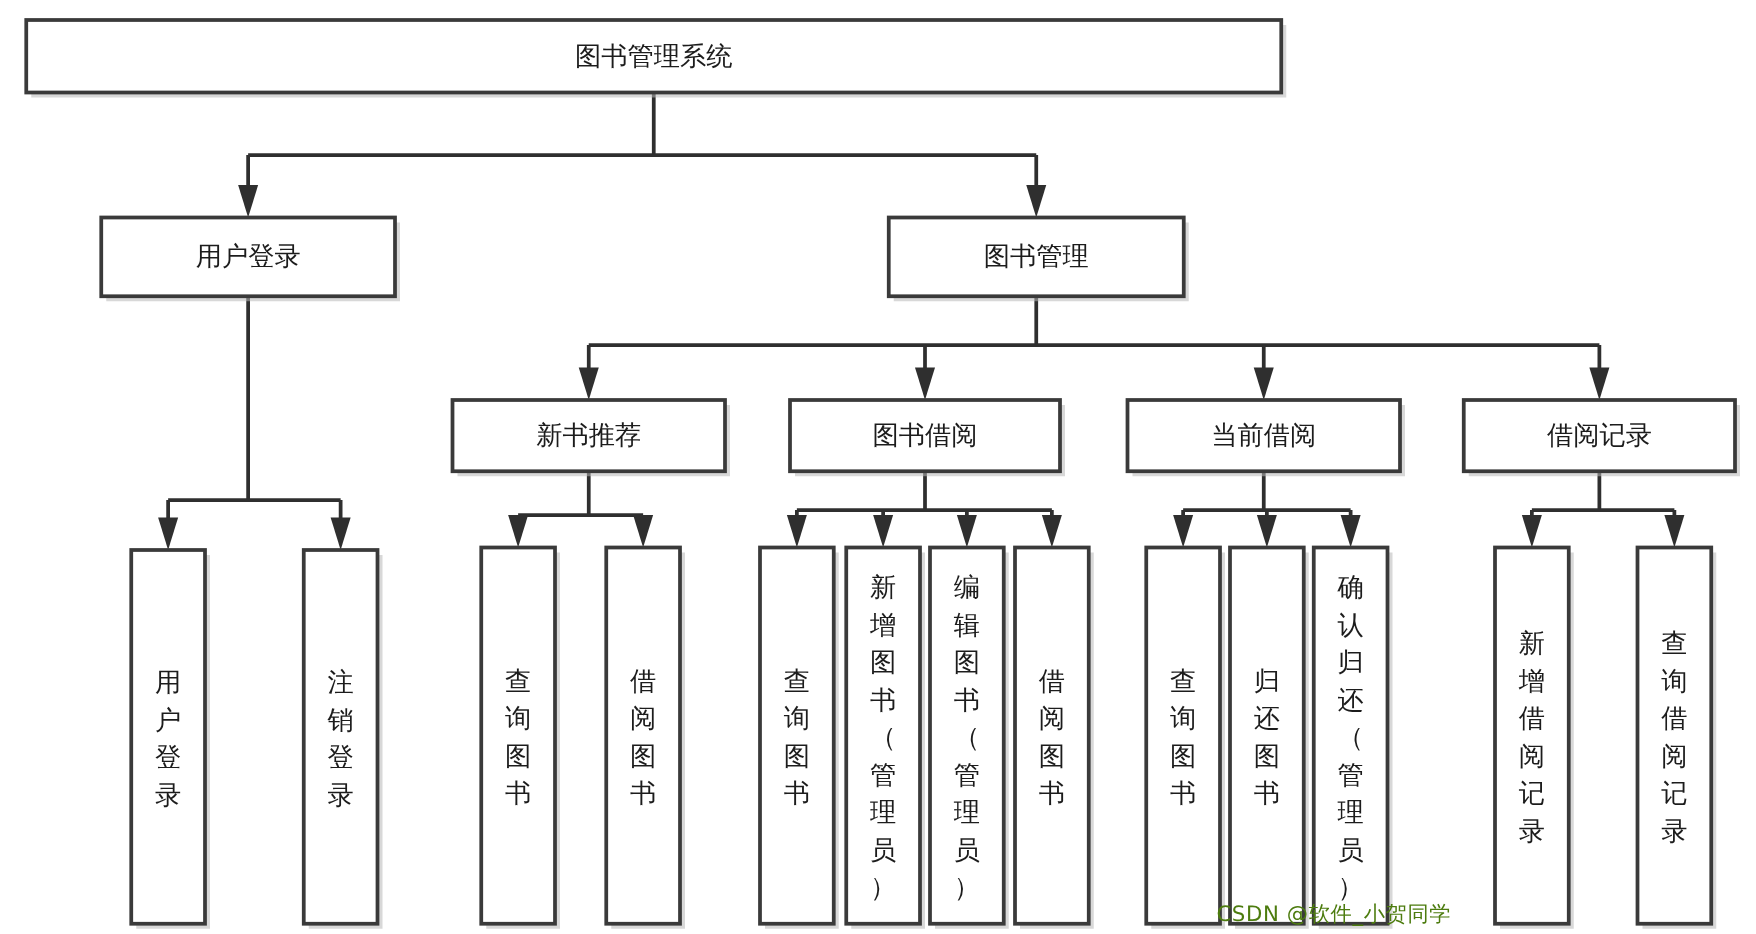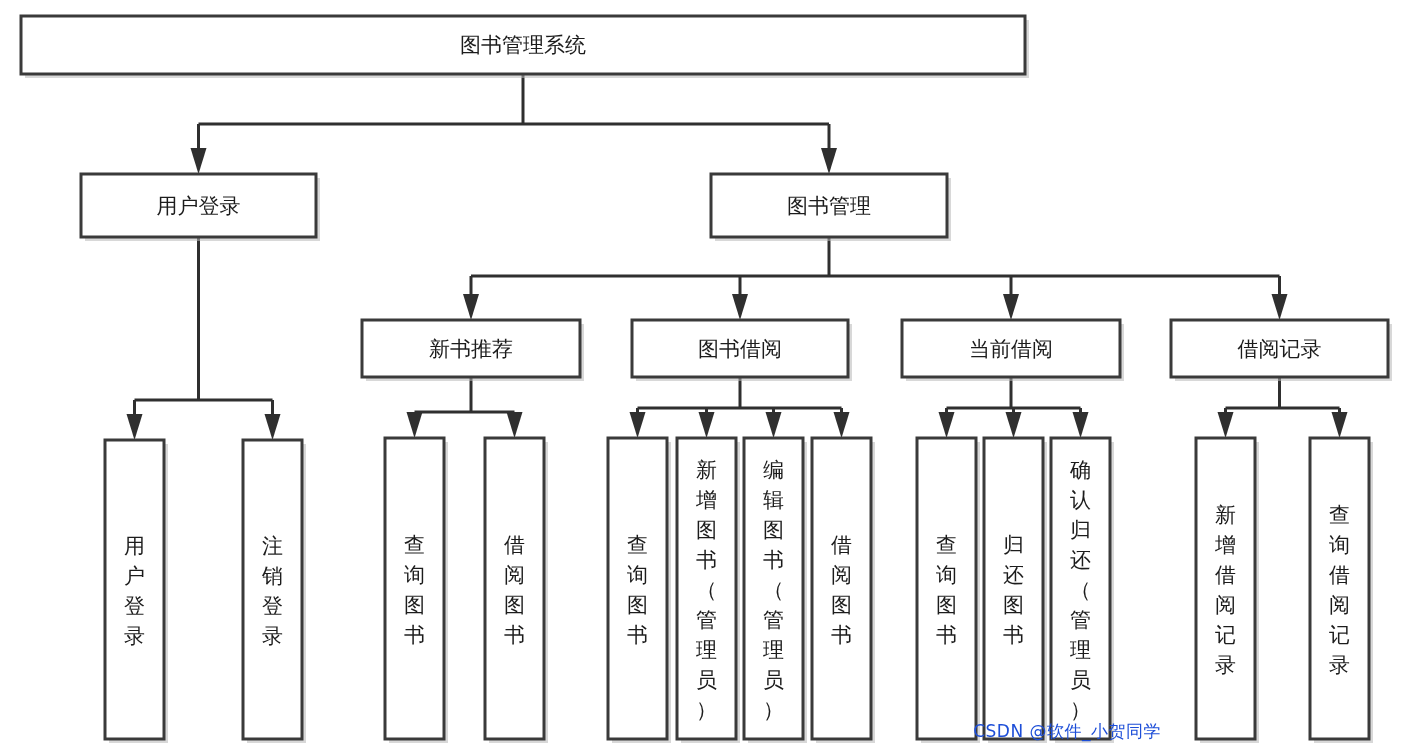--- a/index.html
+++ b/index.html
@@ -58,21 +58,21 @@
     font-size: 21px;
     fill: #1c1c1c;
     text-anchor: middle;
   }
   .watermark-text {
     position: absolute;
     right: 14px;
     bottom: 8px;
     font-family: "DejaVu Sans", "Liberation Sans", sans-serif;
     font-size: 17px;
-    color: #1d4ed8;
+    color: #4d7c0f;
     letter-spacing: 0.5px;
     white-space: nowrap;
     user-select: none;
   }
 </style>
 </head>
 <body>
 
 <div id="diagram-root">
   <svg id="tree-svg" viewBox="0 0 1405 747" xmlns="http://www.w3.org/2000/svg">

